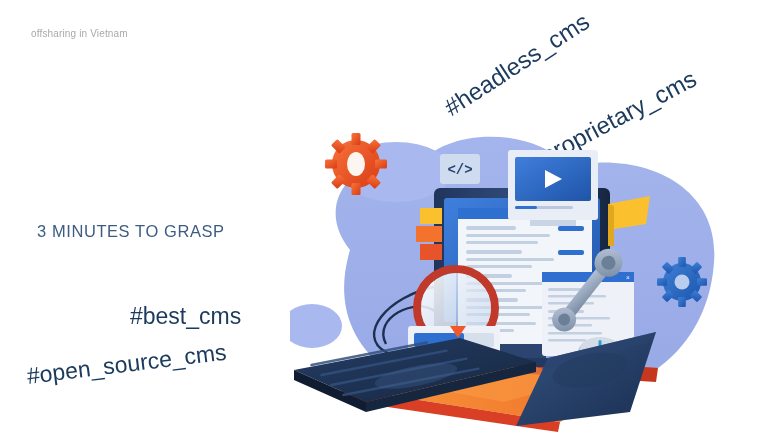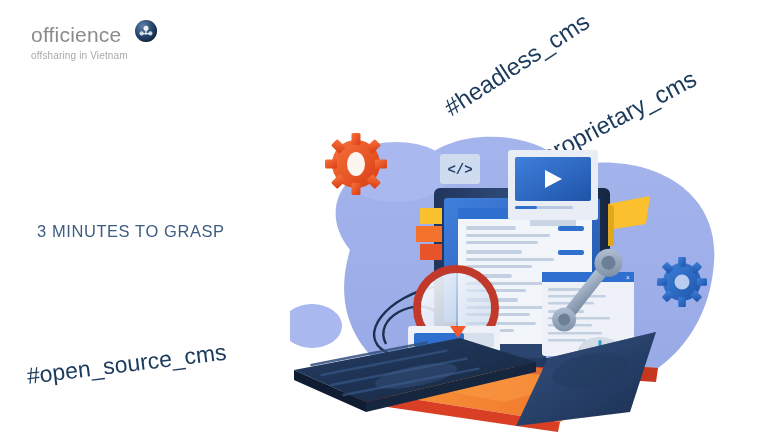--- a/index.html
+++ b/index.html
@@ -129,39 +129,28 @@
     height: 302px;
   }
   #illustration svg { display: block; }
 </style>
 </head>
 <body>
 
 <div id="canvas">
 
   <div class="logo-block">
-    <div style="position:relative; display:inline-block;">
-      <span class="logo-wordmark">officience</span>
-      <span class="logo-mark">
-        <svg width="22" height="22" viewBox="0 0 22 22">
-          <circle cx="11" cy="8.2" r="2.5" fill="#ffffff" opacity="0.92"></circle>
-          <circle cx="6.6" cy="13.4" r="2.1" fill="#dbe6f2" opacity="0.9"></circle>
-          <circle cx="15.4" cy="13.4" r="2.1" fill="#dbe6f2" opacity="0.9"></circle>
-          <rect x="10.3" y="9.8" width="1.4" height="4.6" fill="#ffffff" opacity="0.85"></rect>
-          <rect x="7.2" y="13.0" width="7.6" height="1.3" fill="#ffffff" opacity="0.8"></rect>
-        </svg>
-      </span>
-    </div>
     <div class="logo-tagline">offsharing in Vietnam</div>
   </div>
 
   <div class="subtitle" style="color: rgb(61, 92, 130);">3 MINUTES TO GRASP</div>
 
   <div class="tag" id="tag-headless" style="transform: rotate(-33deg);">#headless_cms</div>
   <div class="tag" id="tag-proprietary" style="transform: rotate(-28deg);">#proprietary_cms</div>
+  <div class="tag" id="tag-best">#best_cms</div>
   <div class="tag" id="tag-open" style="transform: rotate(-7deg);">#open_source_cms</div>
 
   <div id="illustration">
     <svg width="478" height="302" viewBox="0 0 478 302">
       <defs>
         <linearGradient id="blobG" x1="0" y1="0" x2="0" y2="1">
           <stop offset="0%" stop-color="#a4b4ec"></stop>
           <stop offset="100%" stop-color="#97a9e6"></stop>
         </linearGradient>
         <linearGradient id="scrG" x1="0" y1="0" x2="1" y2="1">

